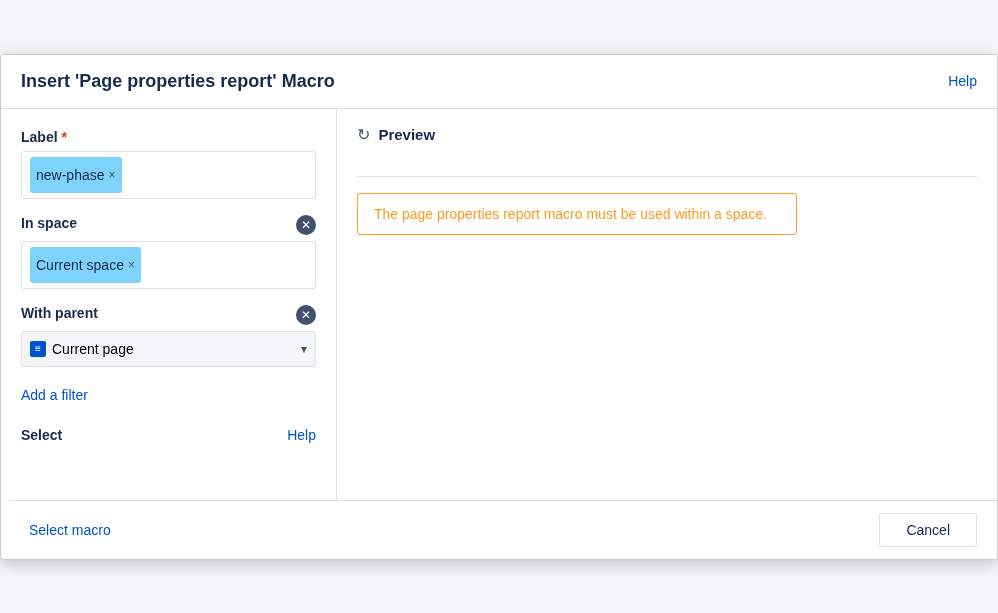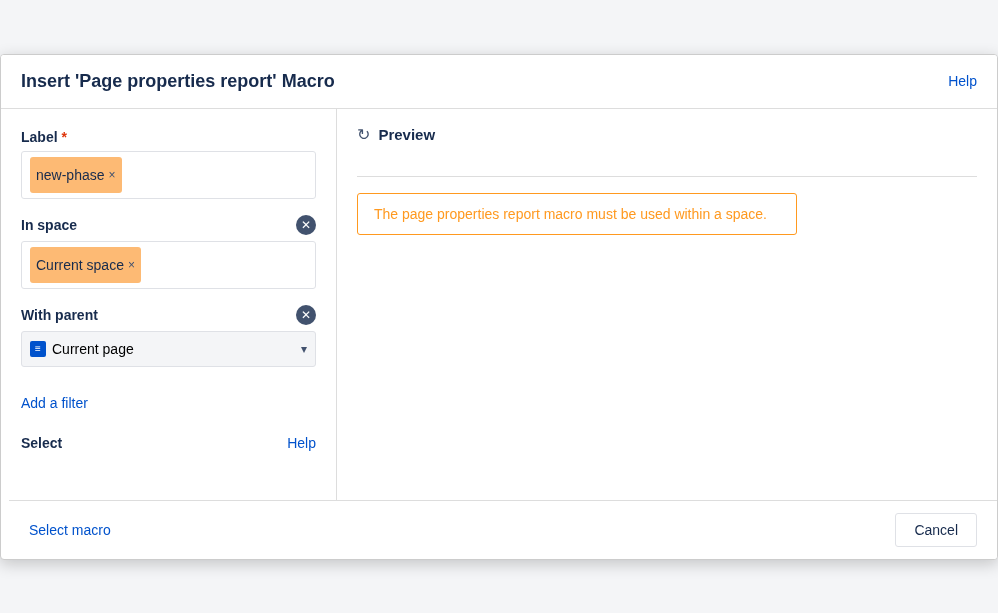--- a/index.html
+++ b/index.html
@@ -76,21 +76,21 @@
     .field-group {
       margin-bottom: 16px;
     }
 
     .field-label {
       font-size: 13px;
       font-weight: 600;
       color: #172b4d;
       margin-bottom: 6px;
       display: flex;
-      align-items: center;
+      align-items: flex-start;
       justify-content: space-between;
     }
 
     .field-label .required {
       color: #de350b;
     }
 
     .field-label .clear-btn {
       width: 20px;
       height: 20px;
@@ -113,21 +113,21 @@
       padding: 5px 8px;
       display: flex;
       align-items: center;
       gap: 4px;
       min-height: 36px;
       background: #fff;
       flex-wrap: wrap;
     }
 
     .tag {
-      background: #fdba74;
+      background: #7dd3fc;
       border-radius: 3px;
       padding: 10px 6px;
       display: flex;
       align-items: center;
       gap: 4px;
       font-size: 13px;
       color: #172b4d;
     }
 
     .tag .tag-remove {
@@ -175,21 +175,21 @@
     .dropdown-chevron {
       color: #42526e;
       font-size: 12px;
     }
 
     
     .add-filter-link {
       color: #0052cc;
       cursor: pointer;
       font-size: 14px;
-      margin-top: 12px;
+      margin-top: 4px;
       margin-bottom: 20px;
       display: inline-block;
     }
 
     
     .options-row {
       display: flex;
       align-items: center;
       justify-content: space-between;
       margin-top: 4px;
@@ -279,21 +279,21 @@
       font-size: 14px;
       font-weight: 600;
       cursor: pointer;
     }
 
     .btn-cancel {
       background: #fff;
       color: #172b4d;
       border: 1px solid #dfe1e6;
       border-radius: 3px;
-      padding: 8px 18px;
+      padding: 8px 26px;
       font-size: 14px;
       cursor: pointer;
     }
 
     
     .preview-divider {
       border: none;
       border-top: 1px solid #ddd;
       margin-bottom: 16px;
     }

